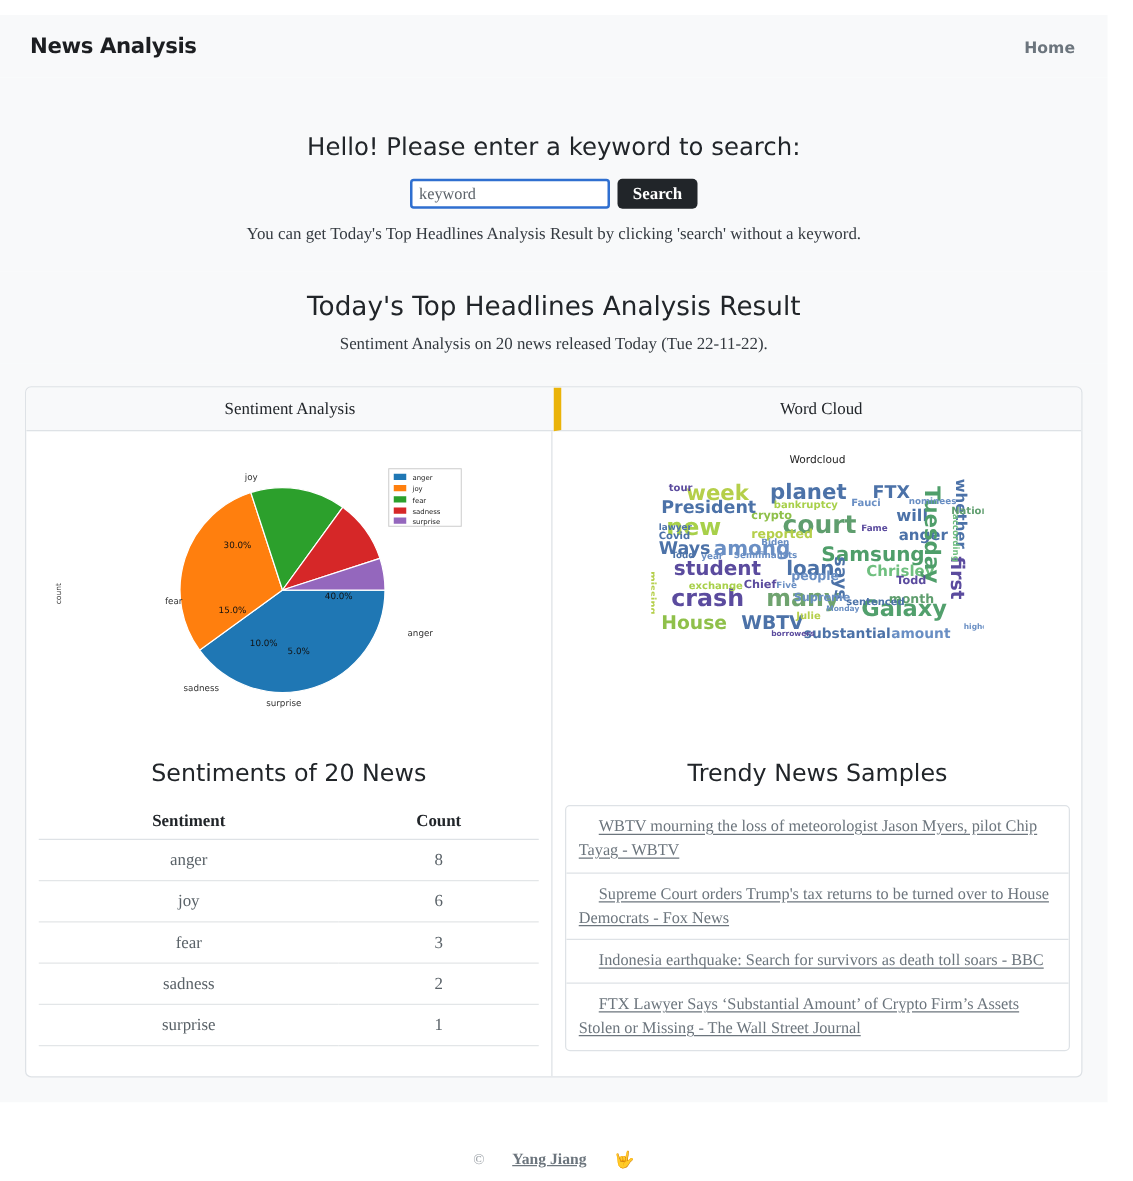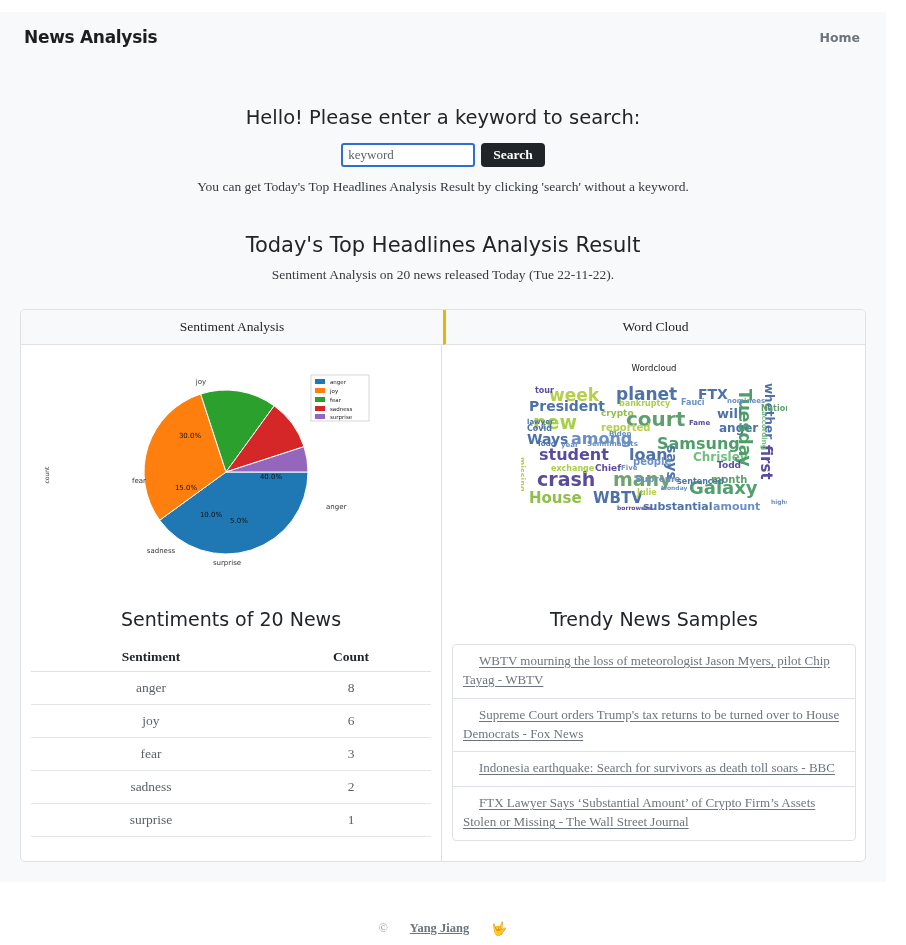--- a/index.html
+++ b/index.html
@@ -52,21 +52,21 @@
     color: #212529;
     margin: 0 0 14px 0;
   }
   .search-row {
     display: flex;
     justify-content: center;
     align-items: stretch;
     gap: 6px;
   }
   .search-input {
-    width: 134px;
+    width: 160px;
     height: 24px;
     border: 2px solid #2f6fd0;
     border-radius: 3px;
     padding: 1px 5px;
     font-family: "Liberation Serif", serif;
     font-size: 13px;
     color: #495057;
     background: #ffffff;
     outline: none;
   }
@@ -118,21 +118,21 @@
   .card-head-row { display: flex; }
   .card-head-cell {
     flex: 1 1 50%;
     text-align: center;
     font-size: 13.5px;
     color: #212529;
     padding: 9px 0;
     background: #f8f9fa;
     border-bottom: 1px solid #dee2e6;
   }
-  .card-head-cell + .card-head-cell { border-left: 3px solid #eab308; }
+  .card-head-cell + .card-head-cell { border-left: 6px solid #eab308; }
 
   .card-body-row { display: flex; height: 516px; }
   .col {
     flex: 1 1 50%;
     padding: 12px 10px 10px 10px;
   }
   .col + .col { border-left: 1px solid #dee2e6; }
 
   
   .pie-area { height: 235px; position: relative; }

